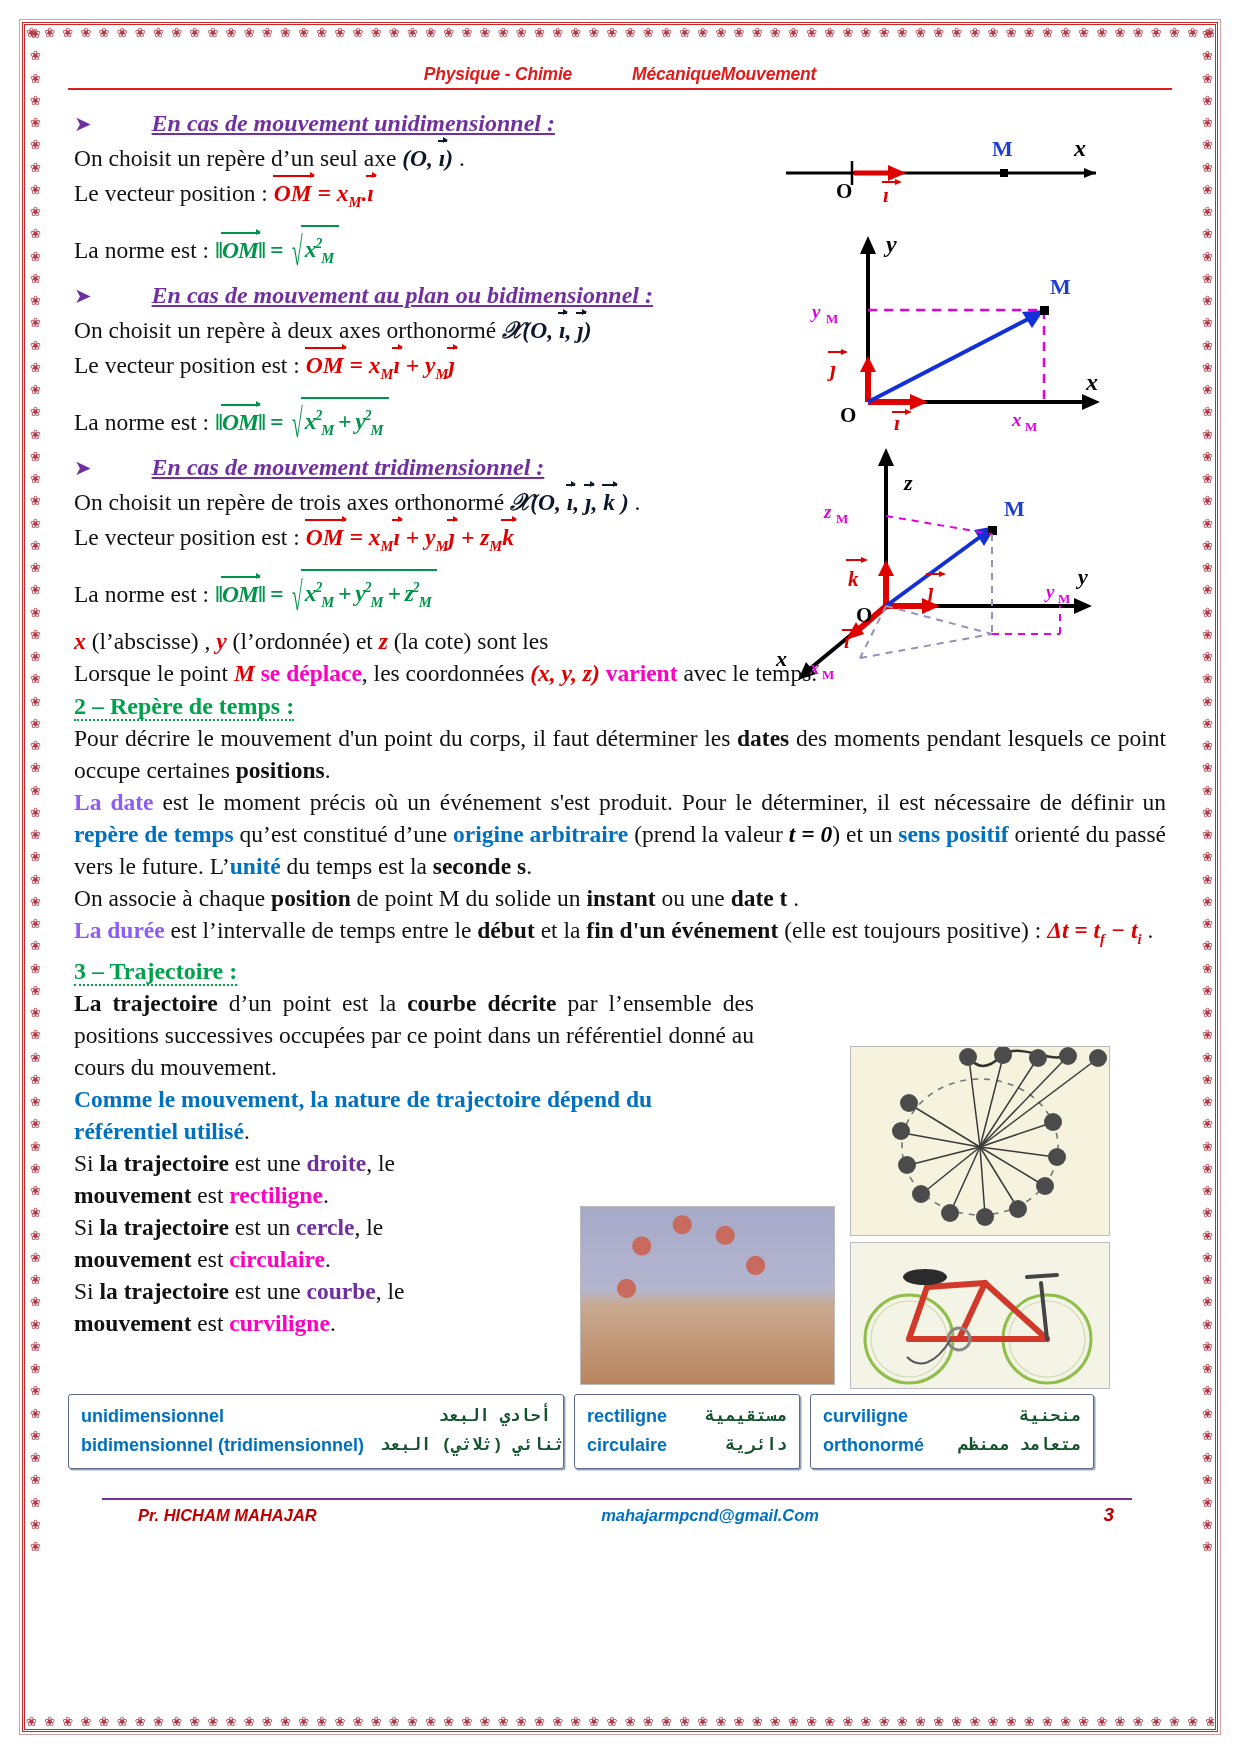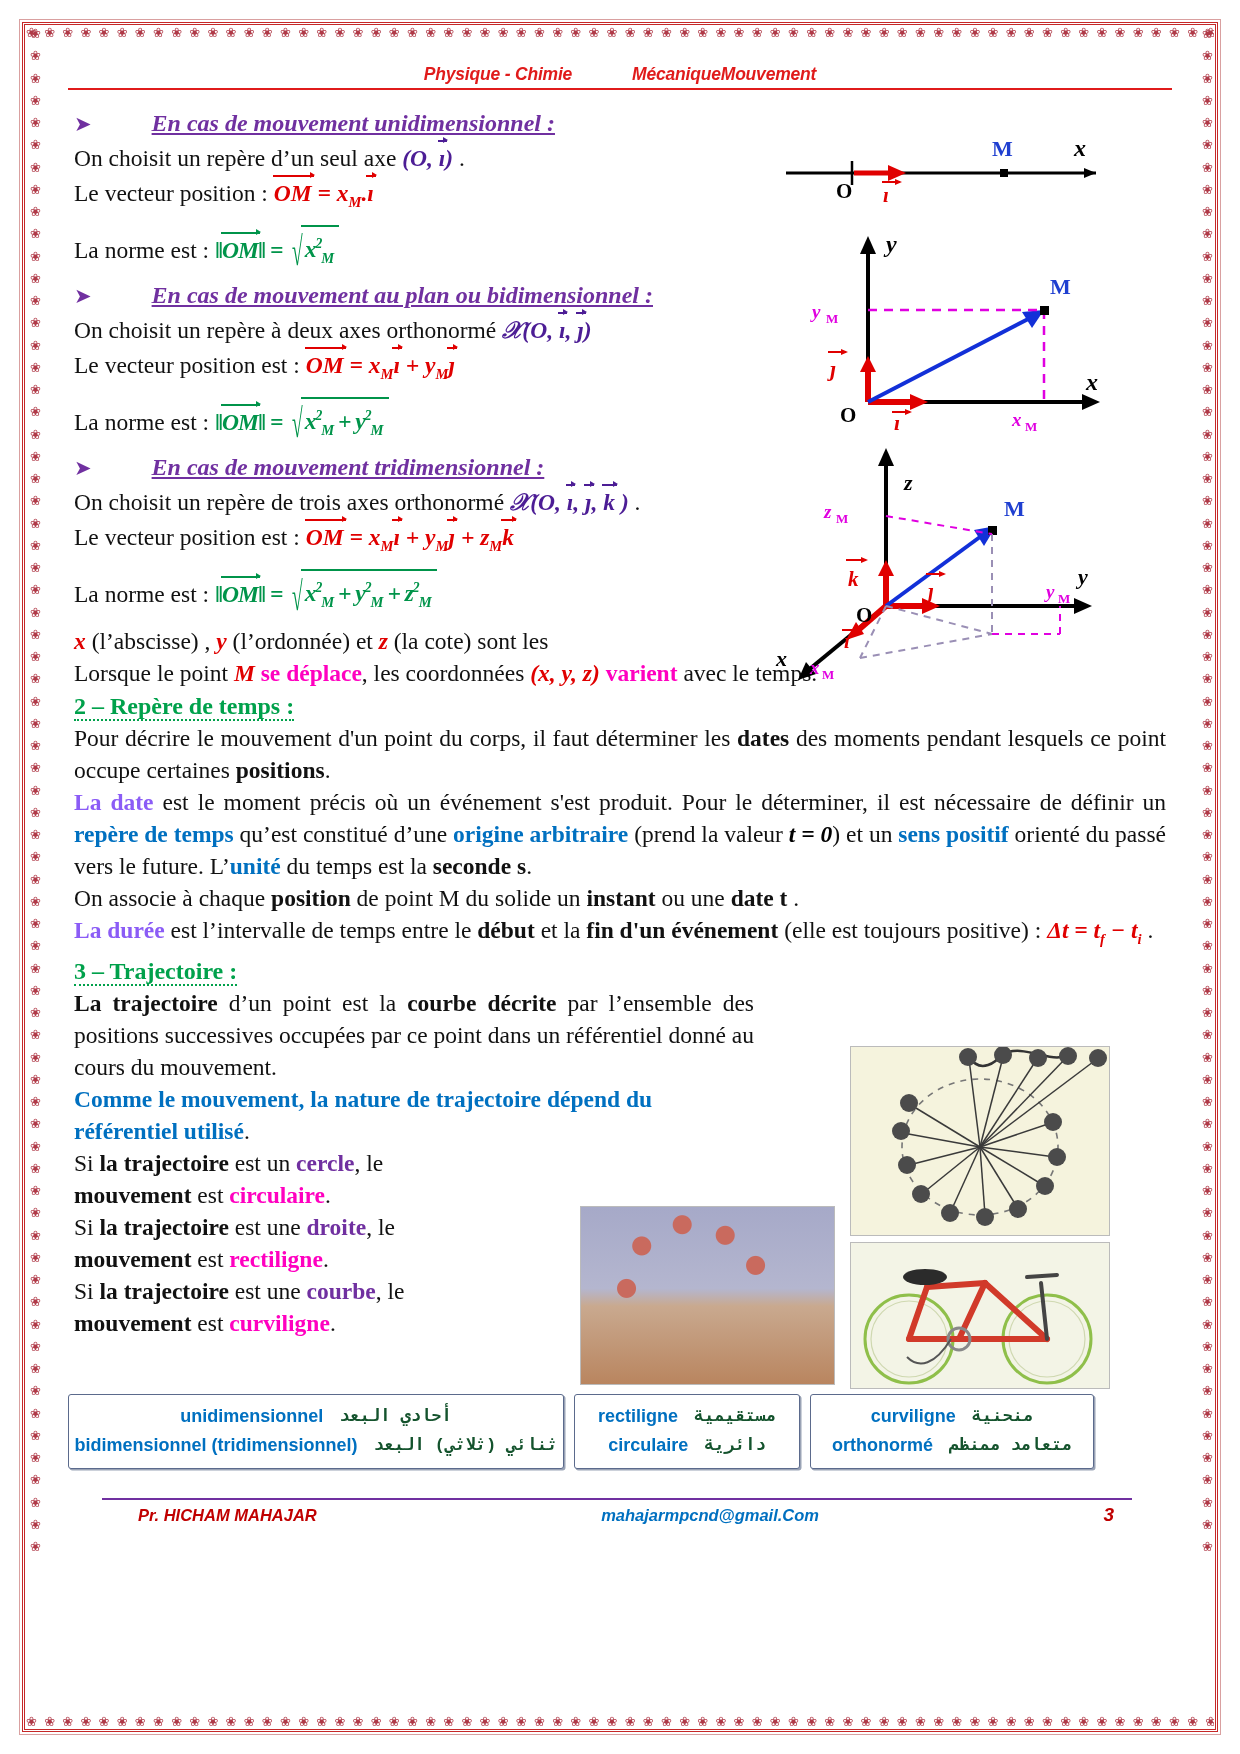--- a/index.html
+++ b/index.html
@@ -84,21 +84,21 @@
     text-decoration:underline;
     display:inline-block;
   }
   .bullet-wrap{margin-left:0;}
   .arrow-glyph{color:#7030a0;font-size:21px;margin-right:8px;}
 
   b{font-weight:bold;}
   .red{color:#8b5cf6;font-weight:bold;}
   .red2{color:#e00000;font-weight:bold;}
   .blue{color:#0070c0;font-weight:bold;}
-  .dblue{color:#4c1d95;font-weight:bold;}
+  .dblue{color:#0f172a;font-weight:bold;}
   .green{color:#00944a;font-weight:bold;}
   .magenta{color:#ff00c0;font-weight:bold;}
   .purple{color:#7030a0;font-weight:bold;}
   .blk{color:#000;font-weight:bold;}
 
   .sec-head{
     font-family:"Liberation Serif",serif;
     font-weight:bold;font-size:24px;
     color:#00a14b;
     border-bottom:2px dotted #00a14b;
@@ -173,21 +173,21 @@
     border:1.6px solid #5b6a8c;
     border-radius:3px;
     padding:7px 12px 8px 12px;
     background:#fff;
     box-shadow:1.5px 1.5px 0 #9aa3b5;
   }
   .vb1{width:470px;}
   .vb2{width:200px;}
   .vb3{width:258px;}
   .vrow{
-    display:flex;justify-content:center;align-items:center;
+    display:flex;justify-content:space-between;align-items:center;
     font-family:"Liberation Sans",sans-serif;
     font-weight:bold;font-size:18px;
     color:#0070c0;
     line-height:29px;
     white-space:nowrap;
   }
   .ar{
     color:#14532d;
     font-size:17px;
     direction:rtl;
@@ -300,24 +300,24 @@
         <div class="sec-head">3 – Trajectoire :</div>
       </div>
       <p class="txt" style="width:680px">
         <b>La trajectoire</b><span> d’un point est la </span><b>courbe décrite</b><span> par l’ensemble des positions successives occupées par ce point dans un référentiel donné au cours du mouvement.</span>
       </p>
       <p class="txt nojust" style="width:680px">
         <span class="blue">Comme le mouvement, la nature de trajectoire dépend du référentiel utilisé</span><span>.</span>
       </p>
 
       <p class="txt nojust" style="width:400px">
+        <span>Si </span><b>la trajectoire</b><span> est une </span><span class="purple">droite</span><span>, le </span><b>mouvement</b><span> est </span><span class="magenta">rectiligne</span><span>.</span>
+      </p>
+      <p class="txt nojust" style="width:400px">
         <span>Si </span><b>la trajectoire</b><span> est un </span><span class="purple">cercle</span><span>, le </span><b>mouvement</b><span> est </span><span class="magenta">circulaire</span><span>.</span>
-      </p>
-      <p class="txt nojust" style="width:400px">
-        <span>Si </span><b>la trajectoire</b><span> est une </span><span class="purple">droite</span><span>, le </span><b>mouvement</b><span> est </span><span class="magenta">rectiligne</span><span>.</span>
       </p>
       <p class="txt nojust" style="width:400px">
         <span>Si </span><b>la trajectoire</b><span> est une </span><span class="purple">courbe</span><span>, le </span><b>mouvement</b><span> est </span><span class="magenta">curviligne</span><span>.</span>
       </p>
     </div>
 
     <svg class="fig" id="fig1d" viewBox="0 0 330 80">
       <line x1="10" y1="45" x2="320" y2="45" stroke="#000" stroke-width="3"></line>
       <polygon points="320,45 308,40 308,50" fill="#000"></polygon>
       <line x1="76" y1="33" x2="76" y2="57" stroke="#000" stroke-width="2.5"></line>

